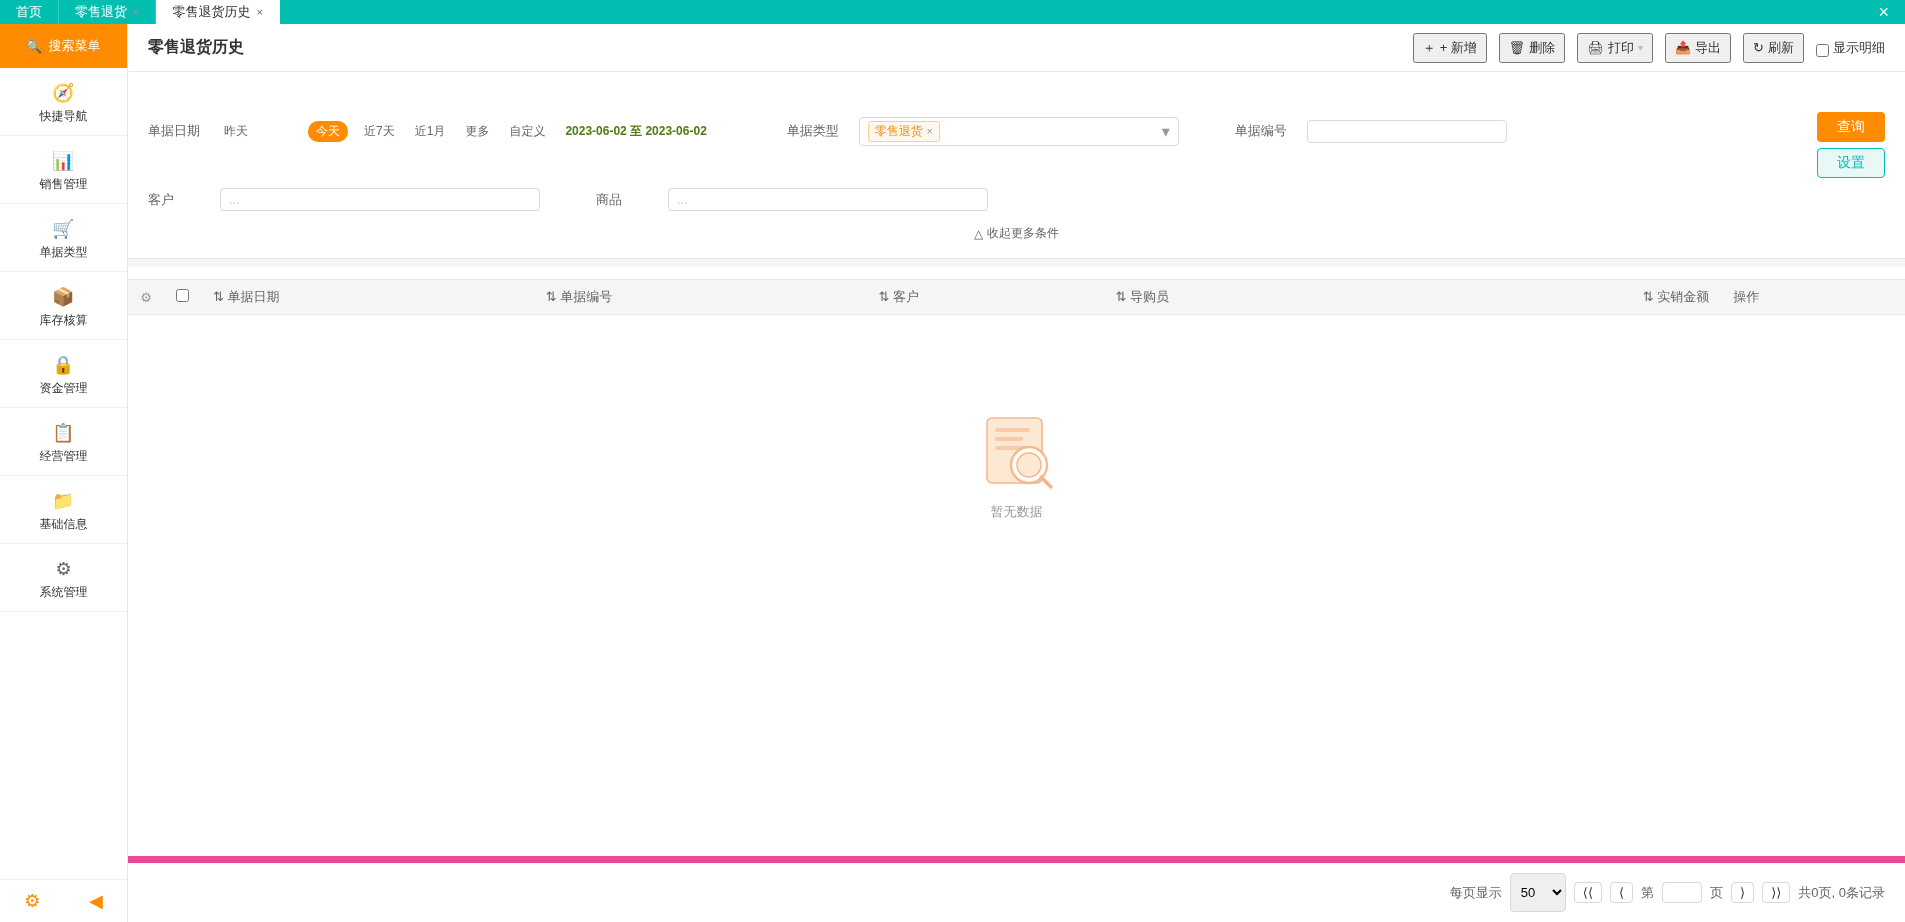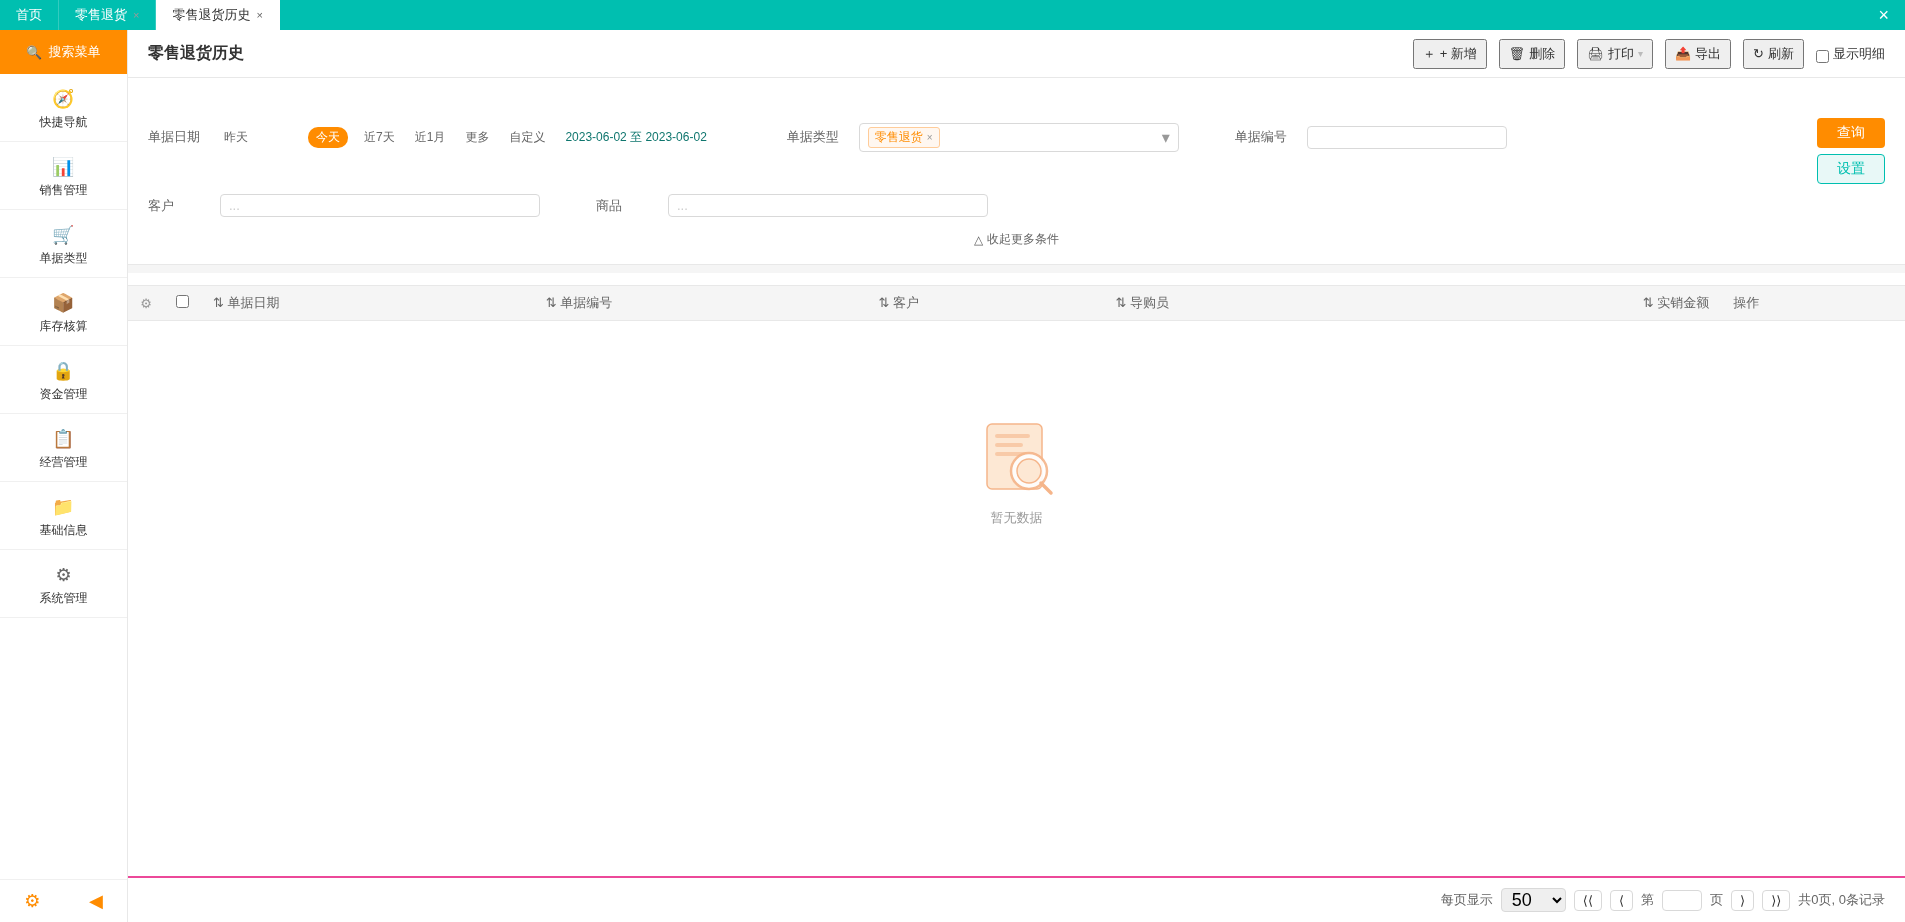--- a/index.html
+++ b/index.html
@@ -1,20 +1,20 @@
 <!DOCTYPE html>
 <html><head>
   <meta charset="utf-8">
   <style>
     * { box-sizing: border-box; margin: 0; padding: 0; font-family: 'Microsoft YaHei', Arial, sans-serif; }
     body { width: 1905px; height: 922px; overflow: hidden; background: #f5f5f5; display: flex; flex-direction: column; }
 
     
     .top-bar {
-      height: 30px;
+      height: 24px;
       background: #00bfb0;
       display: flex;
       align-items: stretch;
       padding-left: 0;
       flex-shrink: 0;
     }
     .top-tab {
       display: flex;
       align-items: center;
       padding: 0 16px;
@@ -182,21 +182,22 @@
     }
     .date-btn.active {
       background: #ff8c00;
       color: #fff;
       border-radius: 10px;
       padding: 2px 8px;
       margin-left: 44px;
     }
     .date-range {
       font-size: 12px;
-      color: #0f766e;
+      color: #4d7c0f;
+      font-weight: bold;
     }
     .filter-tag-input {
       display: flex;
       align-items: center;
       border: 1px solid #d9d9d9;
       border-radius: 4px;
       padding: 3px 8px;
       min-width: 200px;
       gap: 6px;
       cursor: pointer;
@@ -309,35 +310,35 @@
       height: 100px;
     }
     .empty-text {
       font-size: 13px;
       color: #999;
     }
 
     
     .pagination {
       background: #fff;
-      border-top: 2px solid #ec4899;
+      border-top: 7px solid #ec4899;
       padding: 10px 20px;
       display: flex;
       align-items: center;
       justify-content: flex-end;
       gap: 8px;
       font-size: 13px;
       color: #666;
       flex-shrink: 0;
     }
     .page-size-select {
       border: 1px solid #d9d9d9;
       border-radius: 4px;
-      padding: 0 6px;
-      font-size: 18px;
+      padding: 10px 6px;
+      font-size: 13px;
       cursor: pointer;
     }
     .page-nav-btn {
       border: 1px solid #d9d9d9;
       border-radius: 4px;
       padding: 2px 8px;
       cursor: pointer;
       background: #fff;
       color: #333;
       font-size: 13px;

